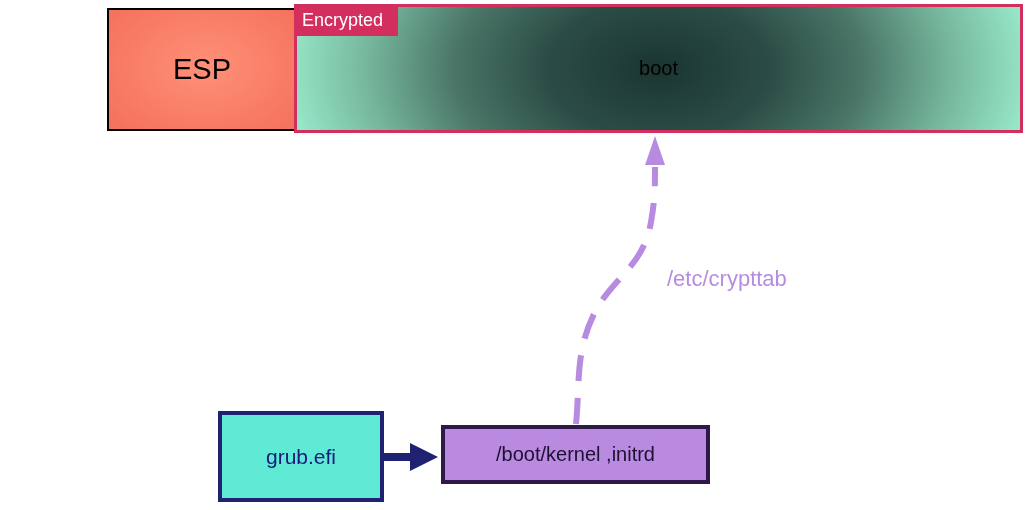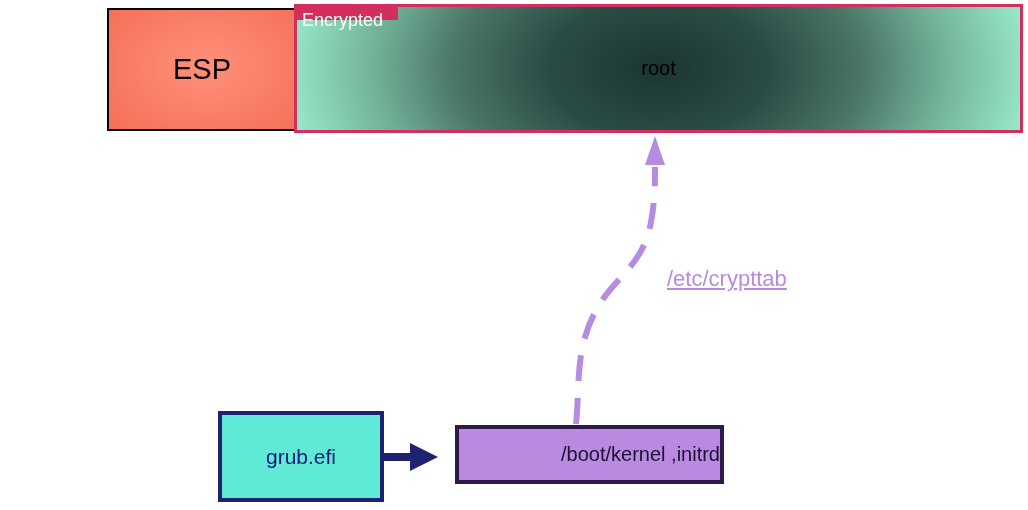--- a/index.html
+++ b/index.html
@@ -39,75 +39,73 @@
     border: 3px solid var(--crimson);
     background: radial-gradient(ellipse 370px 230px at 50% 50%,
                 var(--root-center) 0%, #2b4c45 30%, #4a7567 55%,
                 #74b49a 78%, var(--root-edge) 100%);
     color: #000000;
     font-size: 20px;
   }
   .enc-tag {
     position: absolute;
     left: -3px; top: -3px;
-    height: 16px;
+    height: 32px;
     line-height: 32px;
     padding: 0 15px 0 8px;
     background: var(--crimson);
     color: #ffffff;
     font-size: 18px;
     white-space: nowrap;
   }
   
   .grub {
     left: 218px; top: 411px;
     width: 166px; height: 91px;
     border: 4px solid var(--navy);
     background: #5eead4;
     color: var(--navy-text);
     font-size: 21px;
   }
   
   .kernel {
-    left: 455px; top: 425px;
+    left: 441px; top: 425px;
     width: 269px; height: 59px;
     border: 4px solid var(--indigo);
     background: var(--purple-fill);
     color: var(--kernel-text);
     font-size: 20px;
-    justify-content: flex-end;
   }
   .crypttab {
     position: absolute;
     left: 667px; top: 266px;
     color: var(--lavender);
     font-size: 22px;
     white-space: nowrap;
-    text-decoration: underline;
   }
   .arrows {
     position: absolute;
     left: 0; top: 0;
     pointer-events: none;
   }
 </style>
 </head>
 <body>
 
 <div class="canvas">
 
   <div class="box esp">
     <span>ESP</span>
   </div>
 
   <div class="box root">
     <div class="enc-tag">
       <span>Encrypted</span>
     </div>
-    <span>root</span>
+    <span>boot</span>
   </div>
 
   <svg class="arrows" width="1028" height="510" viewBox="0 0 1028 510">
 
     <path d="M383 453 h27 v-10 l28 14 -28 14 v-10 h-27 z" fill="var(--navy)"></path>
 
     <path d="M576 424 C580 385 575 352 594 314 C613 276 643 268 651 222 C655 200 655 185 655 167" fill="none" stroke="var(--lavender)" stroke-width="6" stroke-dasharray="26 17"></path>
     <polygon points="655,136 645,165 665,165" fill="var(--lavender)"></polygon>
   </svg>
 

